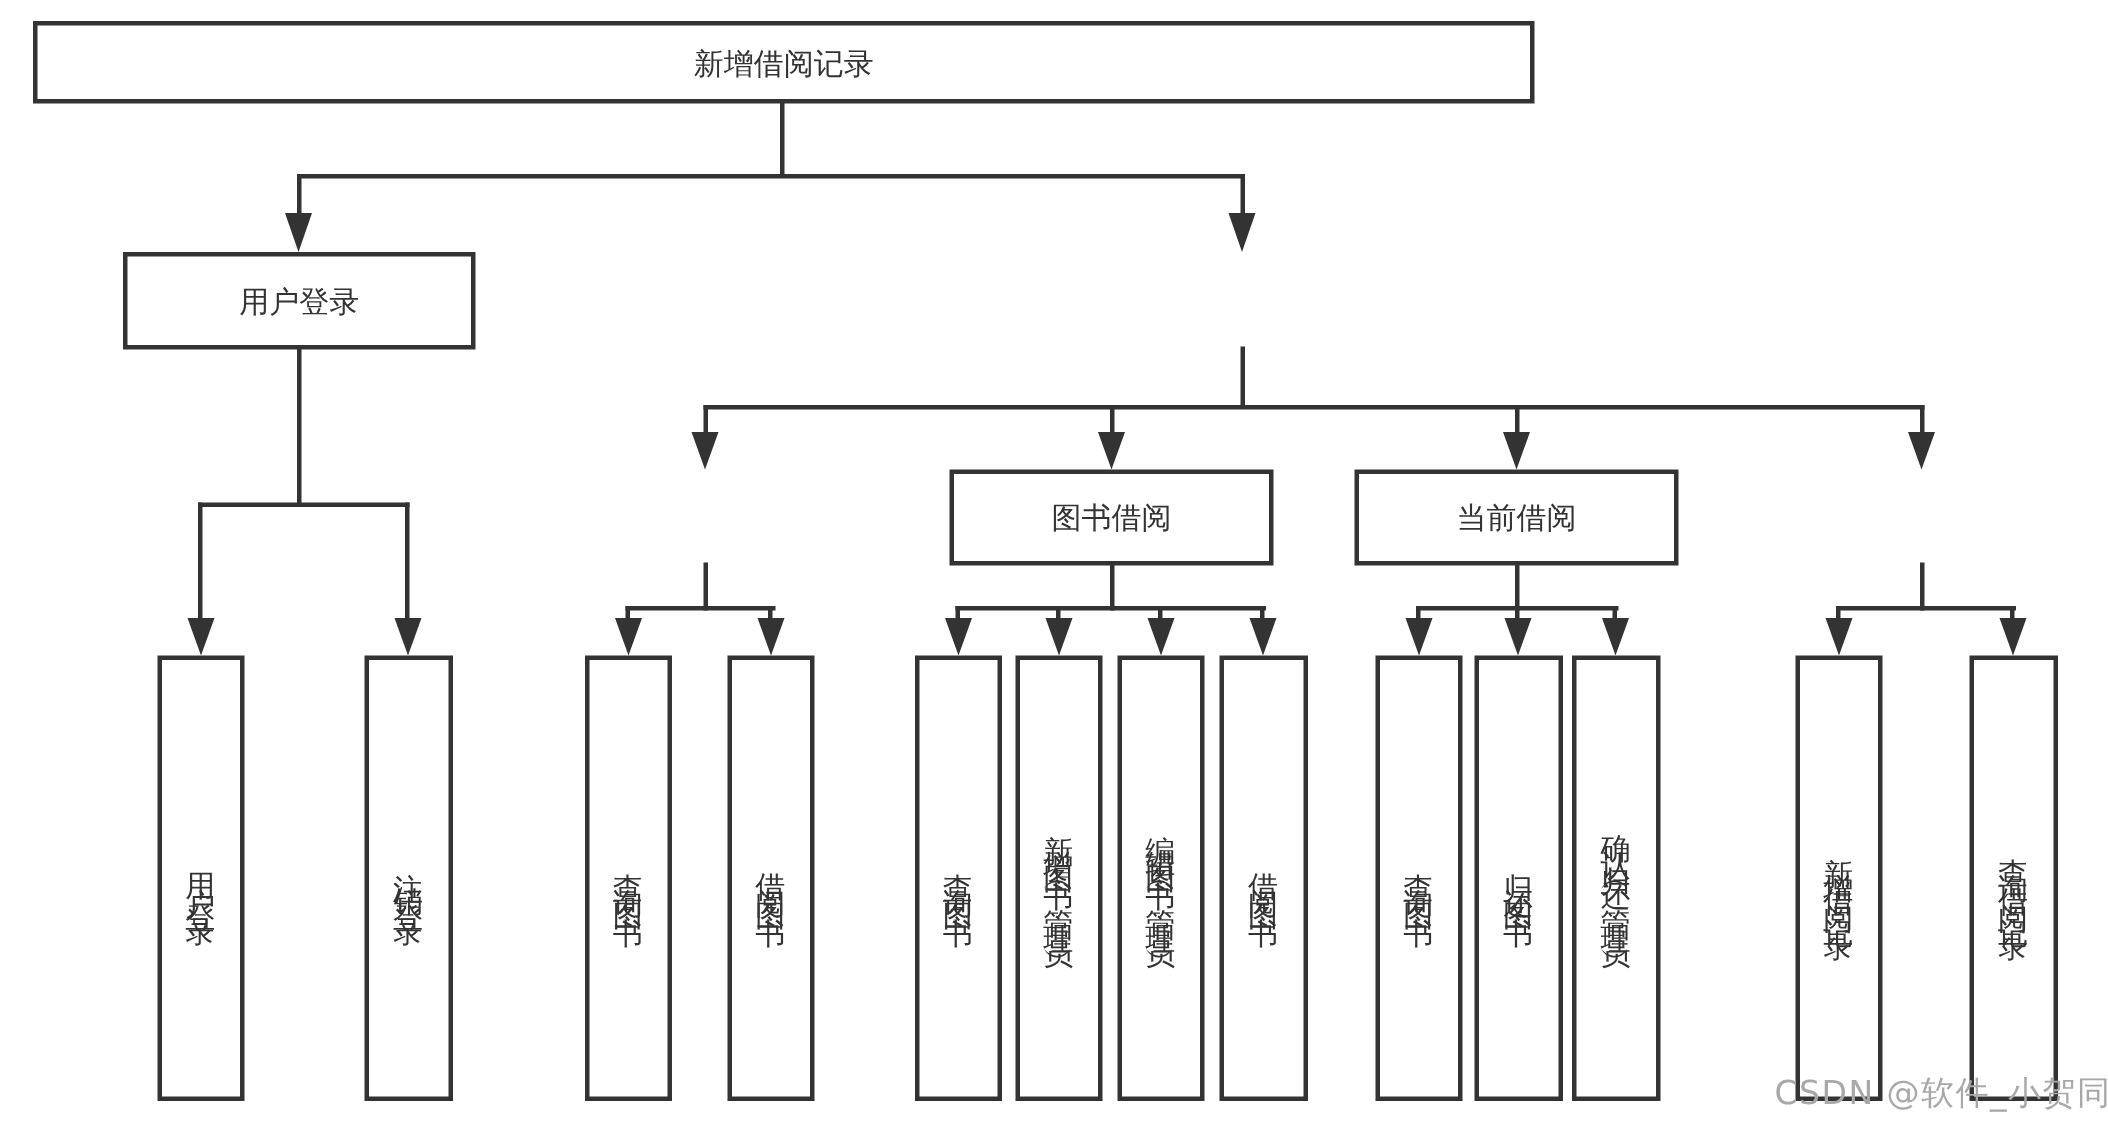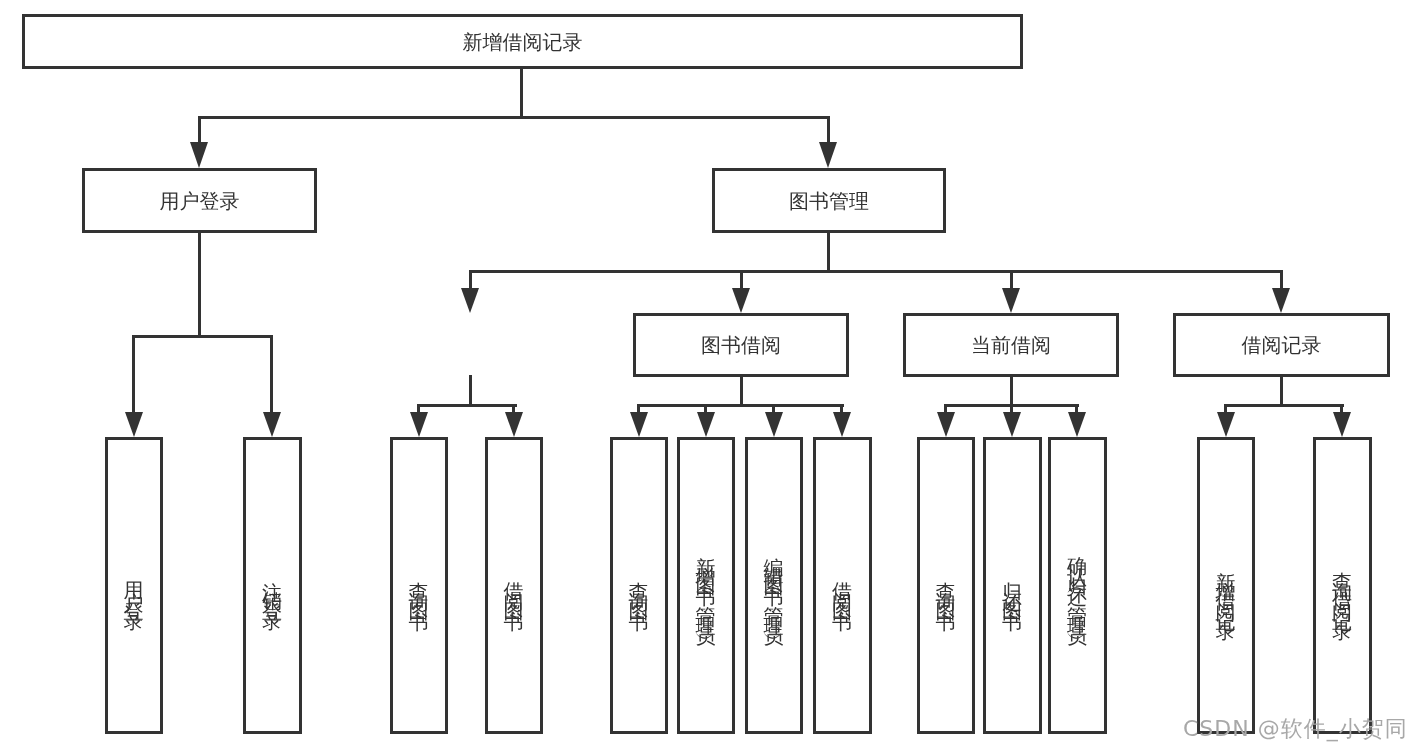--- a/index.html
+++ b/index.html
@@ -69,23 +69,20 @@
   <div class="hline" style="left:198px;top:116px;width:632px;"></div>
 
   <div class="vline" style="left:198px;top:116px;height:28px;"></div>
   <div class="ah ah-l2" style="left:190px;top:142px;"></div>
   <div class="vline" style="left:827px;top:116px;height:28px;"></div>
   <div class="ah ah-l2" style="left:819px;top:142px;"></div>
 
   <div class="box" style="left:82px;top:168px;width:235px;height:65px;">
     <span>用户登录</span>
   </div>
-  <div class="box" style="left:712px;top:168px;width:234px;height:65px;">
-    <span>图书管理</span>
-  </div>
 
   <div class="vline" style="left:198px;top:231px;height:106px;"></div>
   <div class="hline" style="left:132px;top:335px;width:141px;"></div>
   <div class="vline" style="left:132px;top:335px;height:79px;"></div>
   <div class="ah" style="left:125px;top:412px;"></div>
   <div class="vline" style="left:270px;top:335px;height:79px;"></div>
   <div class="ah" style="left:263px;top:412px;"></div>
 
   <div class="vline" style="left:827px;top:231px;height:41px;"></div>
   <div class="hline" style="left:469px;top:270px;width:814px;"></div>
@@ -96,23 +93,20 @@
   <div class="vline" style="left:1010px;top:270px;height:20px;"></div>
   <div class="ah" style="left:1002px;top:288px;"></div>
   <div class="vline" style="left:1280px;top:270px;height:20px;"></div>
   <div class="ah" style="left:1272px;top:288px;"></div>
 
   <div class="box" style="left:633px;top:313px;width:216px;height:64px;">
     <span>图书借阅</span>
   </div>
   <div class="box" style="left:903px;top:313px;width:216px;height:64px;">
     <span>当前借阅</span>
-  </div>
-  <div class="box" style="left:1173px;top:313px;width:217px;height:64px;">
-    <span>借阅记录</span>
   </div>
 
   <div class="vline" style="left:469px;top:375px;height:32px;"></div>
   <div class="vline" style="left:740px;top:375px;height:32px;"></div>
   <div class="vline" style="left:1010px;top:375px;height:32px;"></div>
   <div class="vline" style="left:1280px;top:375px;height:32px;"></div>
 
   <div class="hline" style="left:417px;top:404px;width:100px;"></div>
   <div class="hline" style="left:637px;top:404px;width:207px;"></div>
   <div class="hline" style="left:944px;top:404px;width:135px;"></div>

